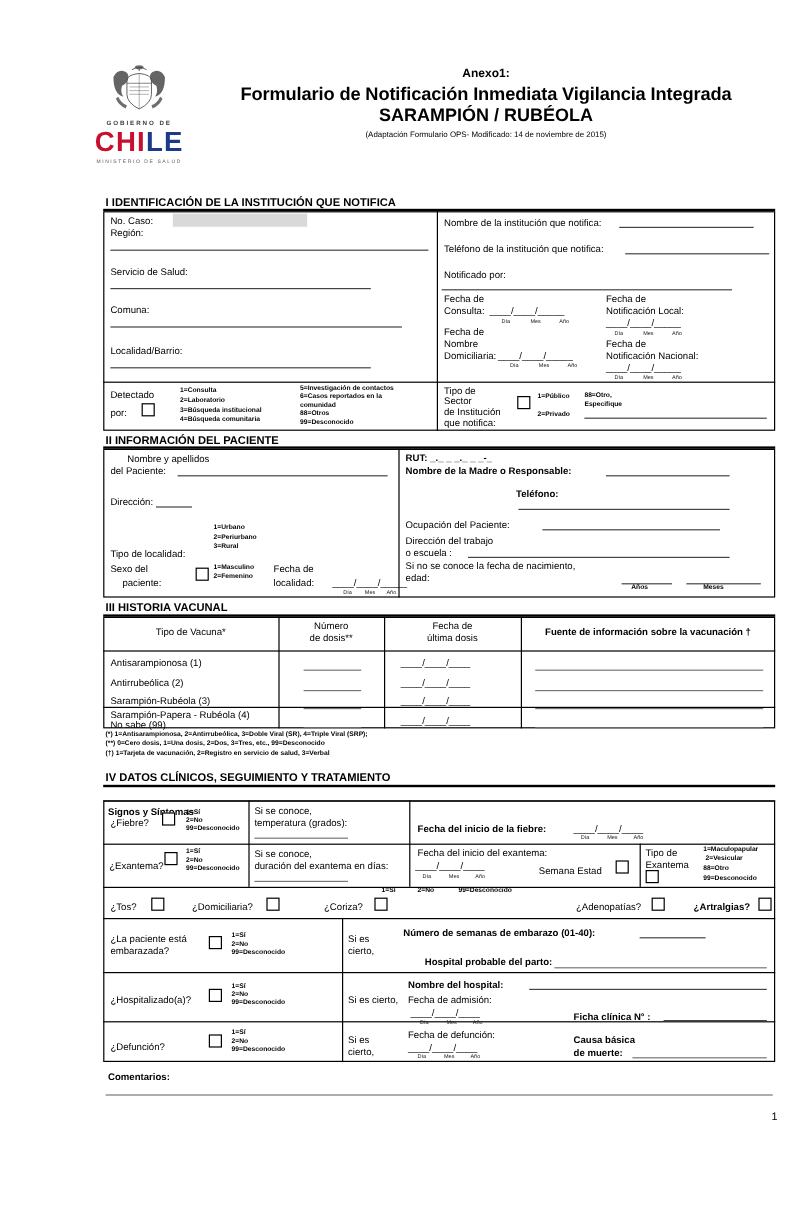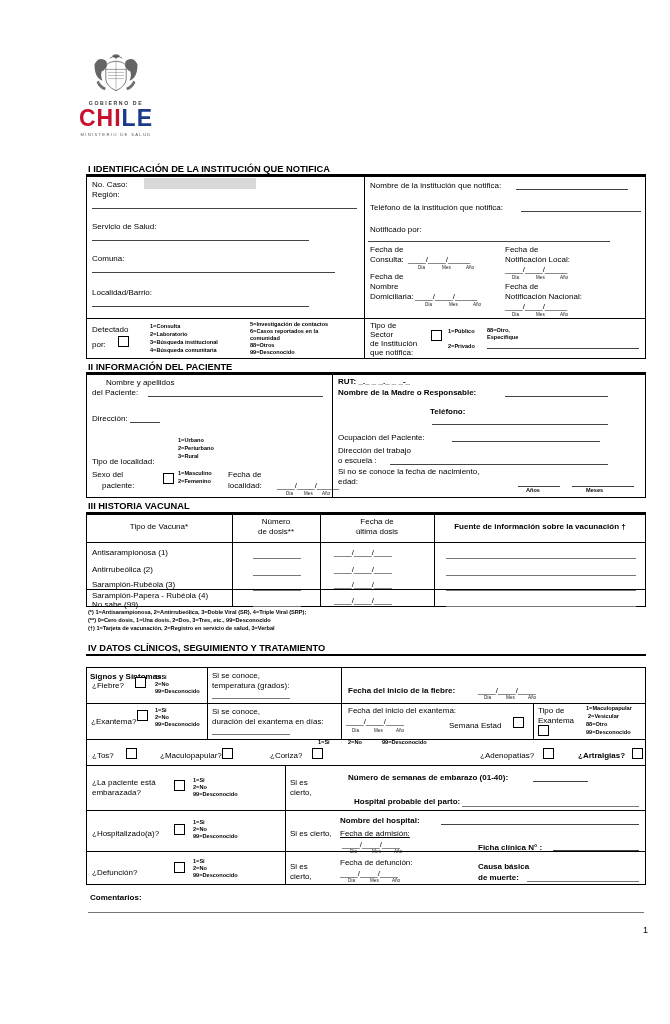--- a/index.html
+++ b/index.html
@@ -81,20 +81,26 @@
           <path d="M26 56 q4 10 14 14 l-2 5 q-12 -5 -16 -16 z" opacity="0.8"></path>
           <path d="M94 56 q-4 10 -14 14 l2 5 q12 -5 16 -16 z" opacity="0.8"></path>
           <ellipse cx="60" cy="8" rx="7" ry="3.5" opacity="0.8"></ellipse>
         </g>
       </svg>
       <div class="logo-gob">GOBIERNO DE</div>
       <div class="logo-chile"><span class="c1">CHI</span><span class="c2">LE</span></div>
       <div class="logo-min">MINISTERIO DE SALUD</div>
     </div>
 
+    <div class="titleblock">
+      <div class="t-anexo">Anexo1:</div>
+      <div class="t-main">Formulario de Notificación Inmediata Vigilancia Integrada</div>
+      <div class="t-sub">SARAMPIÓN / RUBÉOLA</div>
+      <div class="t-note">(Adaptación Formulario OPS- Modificado: 14 de noviembre de 2015)</div>
+    </div>
   </div>
 
   <div class="sect-h" style="left:88px; top:164px;">I IDENTIFICACIÓN DE LA INSTITUCIÓN QUE NOTIFICA</div>
   <div class="thick" style="left:86px; top:174px; width:560px;"></div>
 
   <div class="box" style="left:86px; top:176px; width:560px; height:183px;"></div>
   <div class="vline" style="left:364px; top:176px; height:183px;"></div>
 
   <div class="lbl" style="left:92px; top:180px;">No. Caso:</div>
   <div class="grayfill" style="left:144px; top:178px; width:112px; height:11px;"></div>
@@ -327,21 +333,21 @@
 
   <div class="tiny" style="left:318px; top:739px;">1=Sí</div>
   <div class="tiny" style="left:348px; top:739px;">2=No</div>
   <div class="tiny" style="left:382px; top:739px;">99=Desconocido</div>
 
   <div class="hline" style="left:86px; top:739px; width:560px;"></div>
   <div class="hline" style="left:86px; top:765px; width:560px;"></div>
 
   <div class="lbl" style="left:92px; top:751px;">¿Tos?</div>
   <div class="chk" style="left:126px; top:748px;"></div>
-  <div class="lbl" style="left:160px; top:751px;">¿Maculopapular?</div>
+  <div class="lbl" style="left:160px; top:751px;">¿Domiciliaria?</div>
   <div class="chk" style="left:222px; top:748px;"></div>
   <div class="lbl" style="left:270px; top:751px;">¿Coriza?</div>
   <div class="chk" style="left:312px; top:748px;"></div>
   <div class="lbl" style="left:480px; top:751px;">¿Adenopatías?</div>
   <div class="chk" style="left:543px; top:748px;"></div>
   <div class="lbl lbl-b" style="left:578px; top:751px;">¿Artralgias?</div>
   <div class="chk" style="left:632px; top:748px;"></div>
 
   <div class="vline" style="left:285px; top:765px; height:120px;"></div>
   <div class="hline" style="left:86px; top:810px; width:560px;"></div>
@@ -349,36 +355,36 @@
   <div class="lbl" style="left:92px; top:778px;">¿La paciente está</div>
   <div class="lbl" style="left:92px; top:788px;">embarazada?</div>
   <div class="chk" style="left:174px; top:780px;"></div>
   <div class="tiny" style="left:193px; top:777px;">1=Sí</div>
   <div class="tiny" style="left:193px; top:784px;">2=No</div>
   <div class="tiny" style="left:193px; top:791px;">99=Desconocido</div>
 
   <div class="lbl" style="left:290px; top:778px;">Si es</div>
   <div class="lbl" style="left:290px; top:788px;">cierto,</div>
 
-  <div class="lbl lbl-b" style="left:336px; top:773px;margin-left:12px;">Número de semanas de embarazo (01-40):</div>
+  <div class="lbl lbl-b" style="left:336px; top:773px;">Número de semanas de embarazo (01-40):</div>
   <div class="ul" style="left:533px; top:781px; width:55px;"></div>
   <div class="lbl lbl-b" style="left:336px; top:797px;padding-left:18px;">Hospital probable del parto:</div>
   <div class="ul2" style="left:462px; top:806px; width:177px;"></div>
 
   <div class="hline" style="left:86px; top:851px; width:560px;"></div>
   <div class="lbl" style="left:92px; top:829px;">¿Hospitalizado(a)?</div>
   <div class="chk" style="left:174px; top:824px;"></div>
   <div class="tiny" style="left:193px; top:819px;">1=Sí</div>
   <div class="tiny" style="left:193px; top:826px;">2=No</div>
   <div class="tiny" style="left:193px; top:833px;">99=Desconocido</div>
 
   <div class="lbl" style="left:290px; top:829px;">Si es cierto,</div>
   <div class="lbl lbl-b" style="left:340px; top:816px;">Nombre del hospital:</div>
   <div class="ul" style="left:441px; top:824px; width:198px;"></div>
-  <div class="lbl" style="left:340px; top:829px;text-decoration:underline;">Fecha de admisión:</div>
+  <div class="lbl" style="left:340px; top:829px;">Fecha de admisión:</div>
   <div class="slashes" style="left:342px; top:840px;">____/____/____</div>
   <div class="dmy" style="left:350px; top:849px;">Día</div>
   <div class="dmy" style="left:372px; top:849px;">Mes</div>
   <div class="dmy" style="left:394px; top:849px;">Año</div>
   <div class="lbl lbl-b" style="left:478px; top:843px;">Ficha clínica N°  :</div>
   <div class="ul" style="left:553px; top:850px; width:86px;"></div>
 
   <div class="lbl" style="left:92px; top:868px;">¿Defunción?</div>
   <div class="chk" style="left:174px; top:862px;"></div>
   <div class="tiny" style="left:193px; top:858px;">1=Sí</div>

